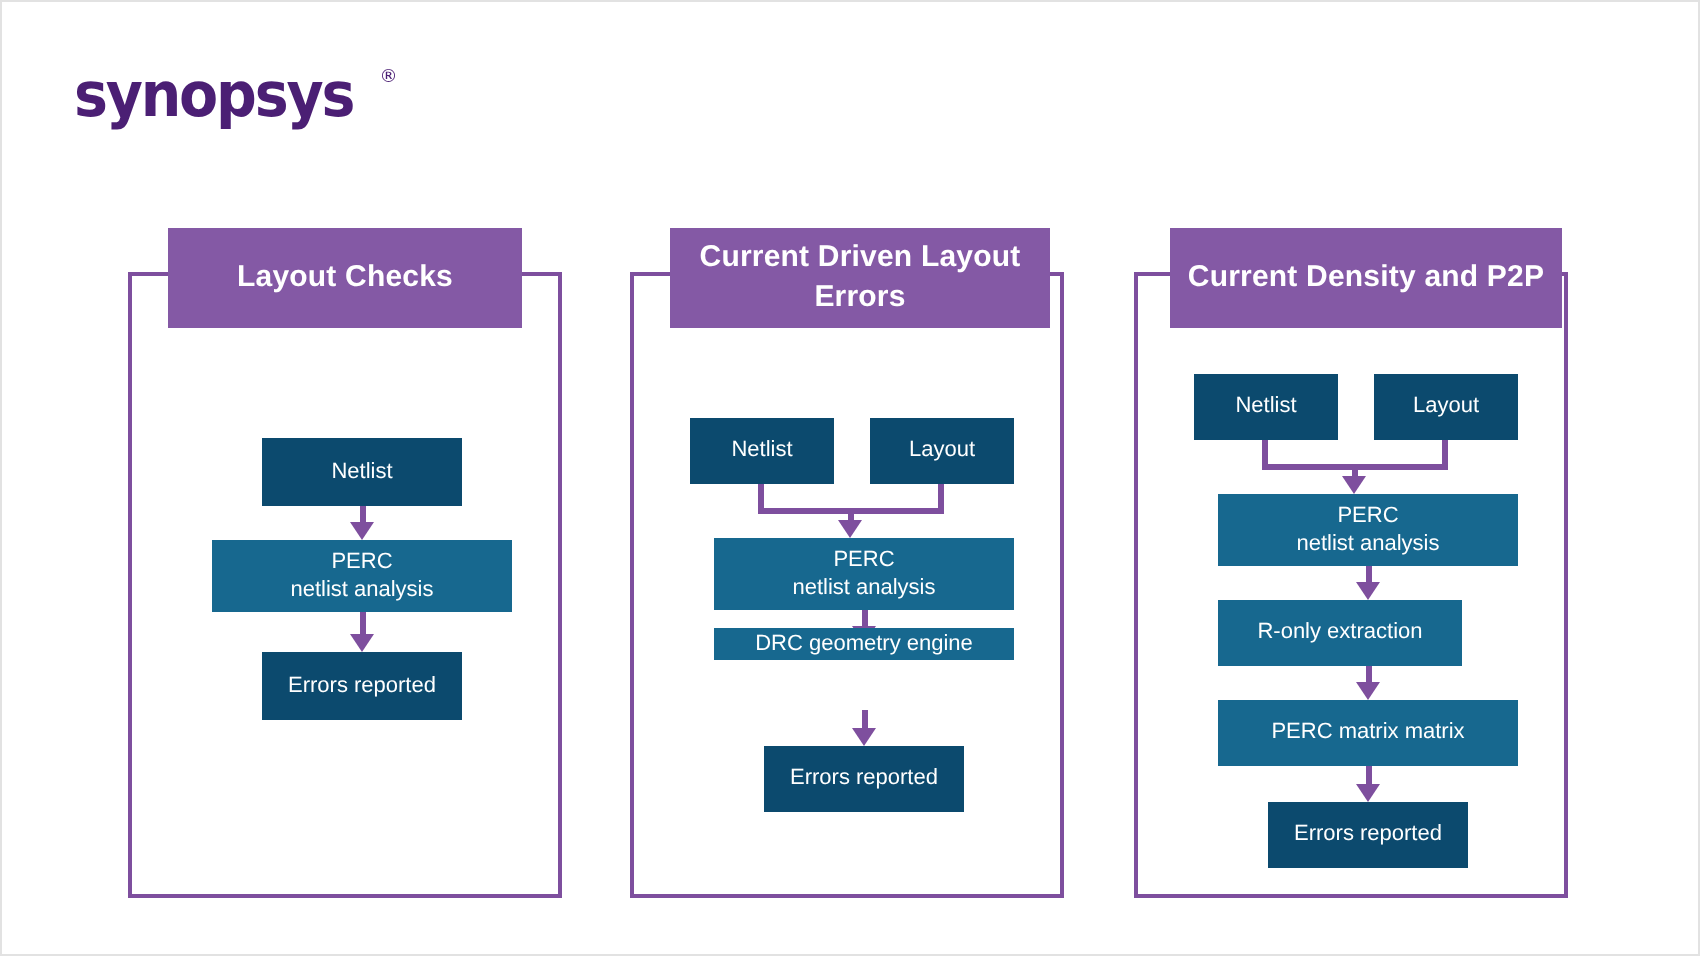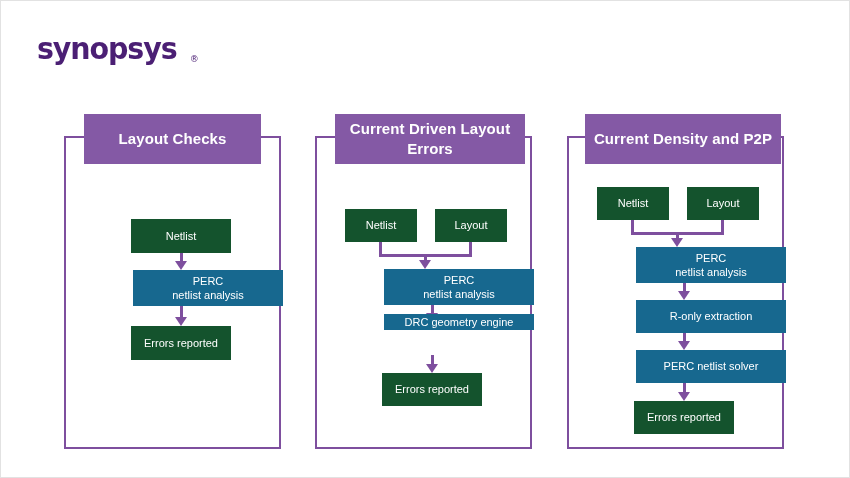--- a/index.html
+++ b/index.html
@@ -20,21 +20,21 @@
     border: 1px solid #e2e2e2;
     overflow: hidden;
   }
 
   
   .logo {
     position: absolute;
     left: 36px;
     top: 32px;
     display: flex;
-    align-items: flex-end;
+    align-items: flex-start;
     user-select: none;
   }
   .logo-word {
     font-family: "DejaVu Sans", sans-serif;
     font-weight: bold;
     font-size: 31px;
     letter-spacing: -1.2px;
     line-height: 1;
     color: #4b1f74;
     transform: scaleX(0.92);
@@ -87,22 +87,22 @@
     align-items: center;
     justify-content: center;
     text-align: center;
     color: #ffffff;
     font-size: 11px;
     line-height: 1.3;
     box-sizing: border-box;
     z-index: 2;
     padding: 2px 4px;
   }
-  .node.light { background: #14532d; align-items: center; }
-  .node.dark  { background: #17688f; margin-left: 27px; }
+  .node.light { background: #0c4a6e; align-items: center; }
+  .node.dark  { background: #17688f; }
 
   
   .arrow {
     position: absolute;
     z-index: 1;
   }
   .arrow .stem {
     position: absolute;
     left: 50%;
     top: 0;
@@ -262,31 +262,31 @@
     <div class="node dark" style="left:42px;top:133px;width:150px;height:36px;flex-direction:column;">
       <span>PERC</span>
       <span>netlist analysis</span>
     </div>
 
     <div class="arrow" style="left:103px;top:169px;width:28px;height:17px;">
       <div class="stem" style="height:9px;"></div>
       <div class="head"></div>
     </div>
 
-    <div class="node dark" style="left:42px;top:186px;width:150px;height:33px;text-align:center;">
+    <div class="node dark" style="left:42px;top:186px;width:122px;height:33px;text-align:center;">
       <span>R-only extraction</span>
     </div>
 
     <div class="arrow" style="left:103px;top:219px;width:28px;height:17px;">
       <div class="stem" style="height:9px;"></div>
       <div class="head"></div>
     </div>
 
     <div class="node dark" style="left:42px;top:236px;width:150px;height:33px;">
-      <span>PERC netlist solver</span>
+      <span>PERC matrix matrix</span>
     </div>
 
     <div class="arrow" style="left:103px;top:269px;width:28px;height:18px;">
       <div class="stem" style="height:10px;"></div>
       <div class="head"></div>
     </div>
 
     <div class="node light" style="left:67px;top:287px;width:100px;height:33px;">
       <span>Errors reported</span>
     </div>

